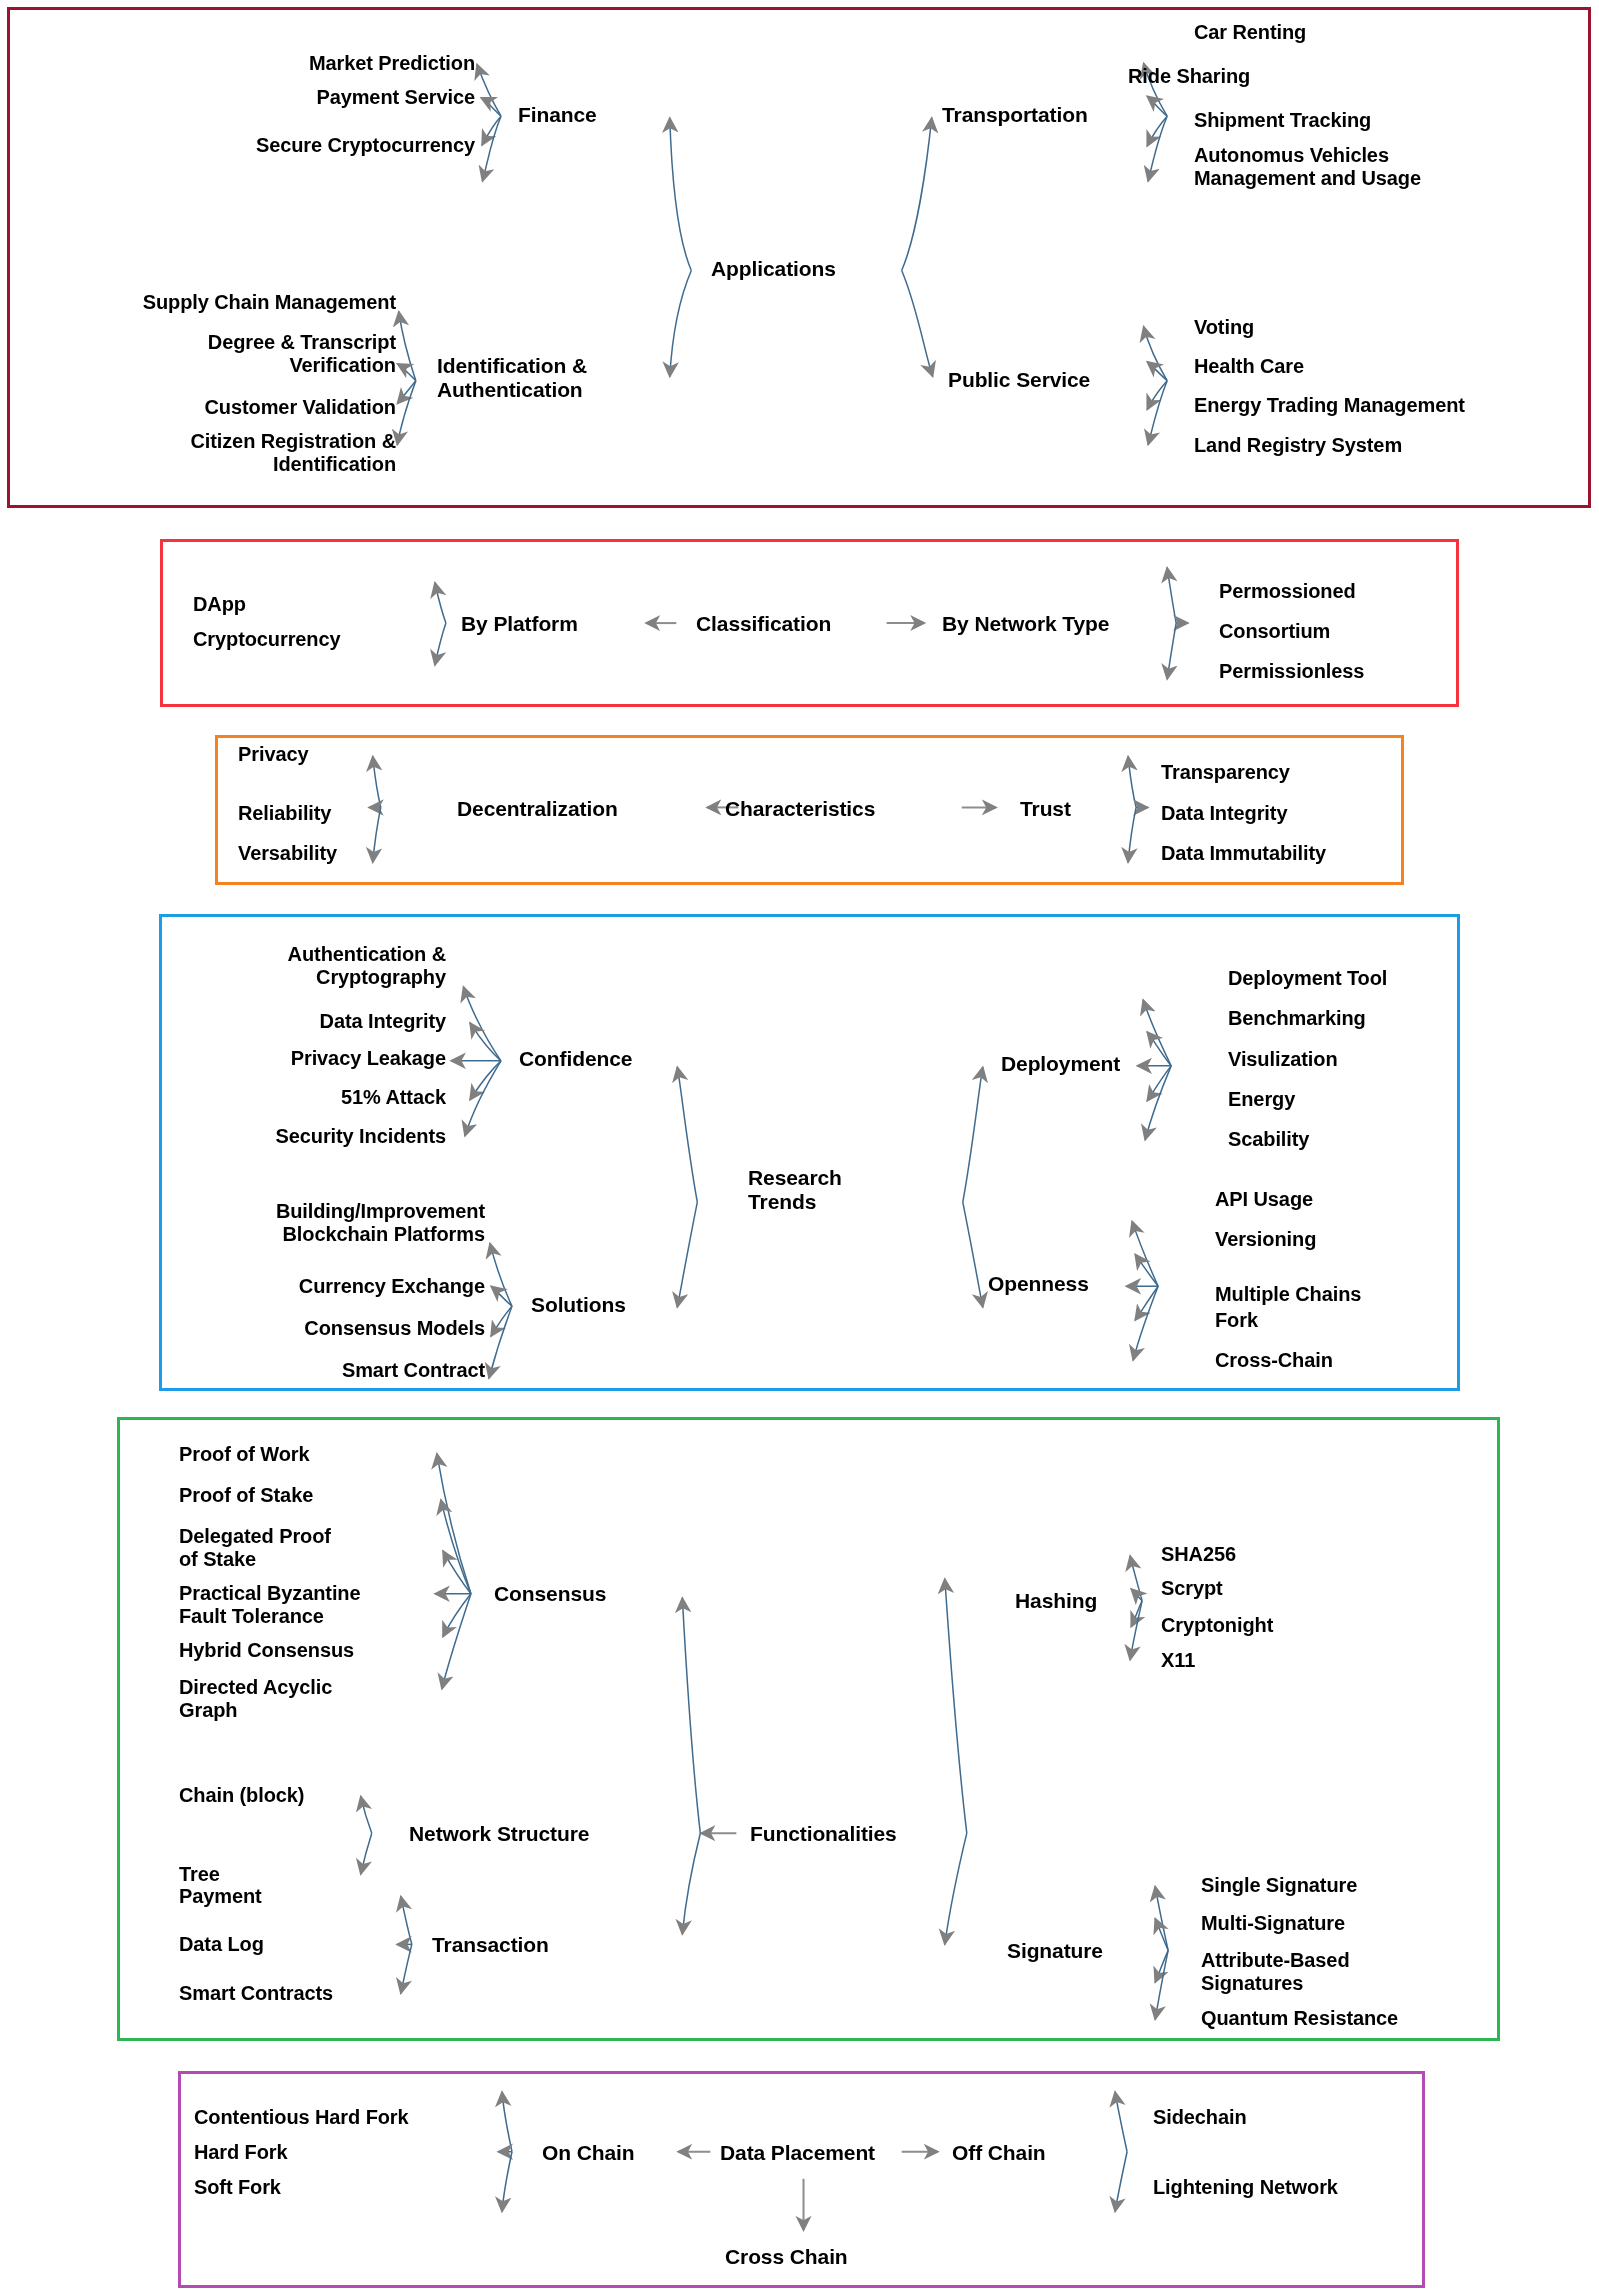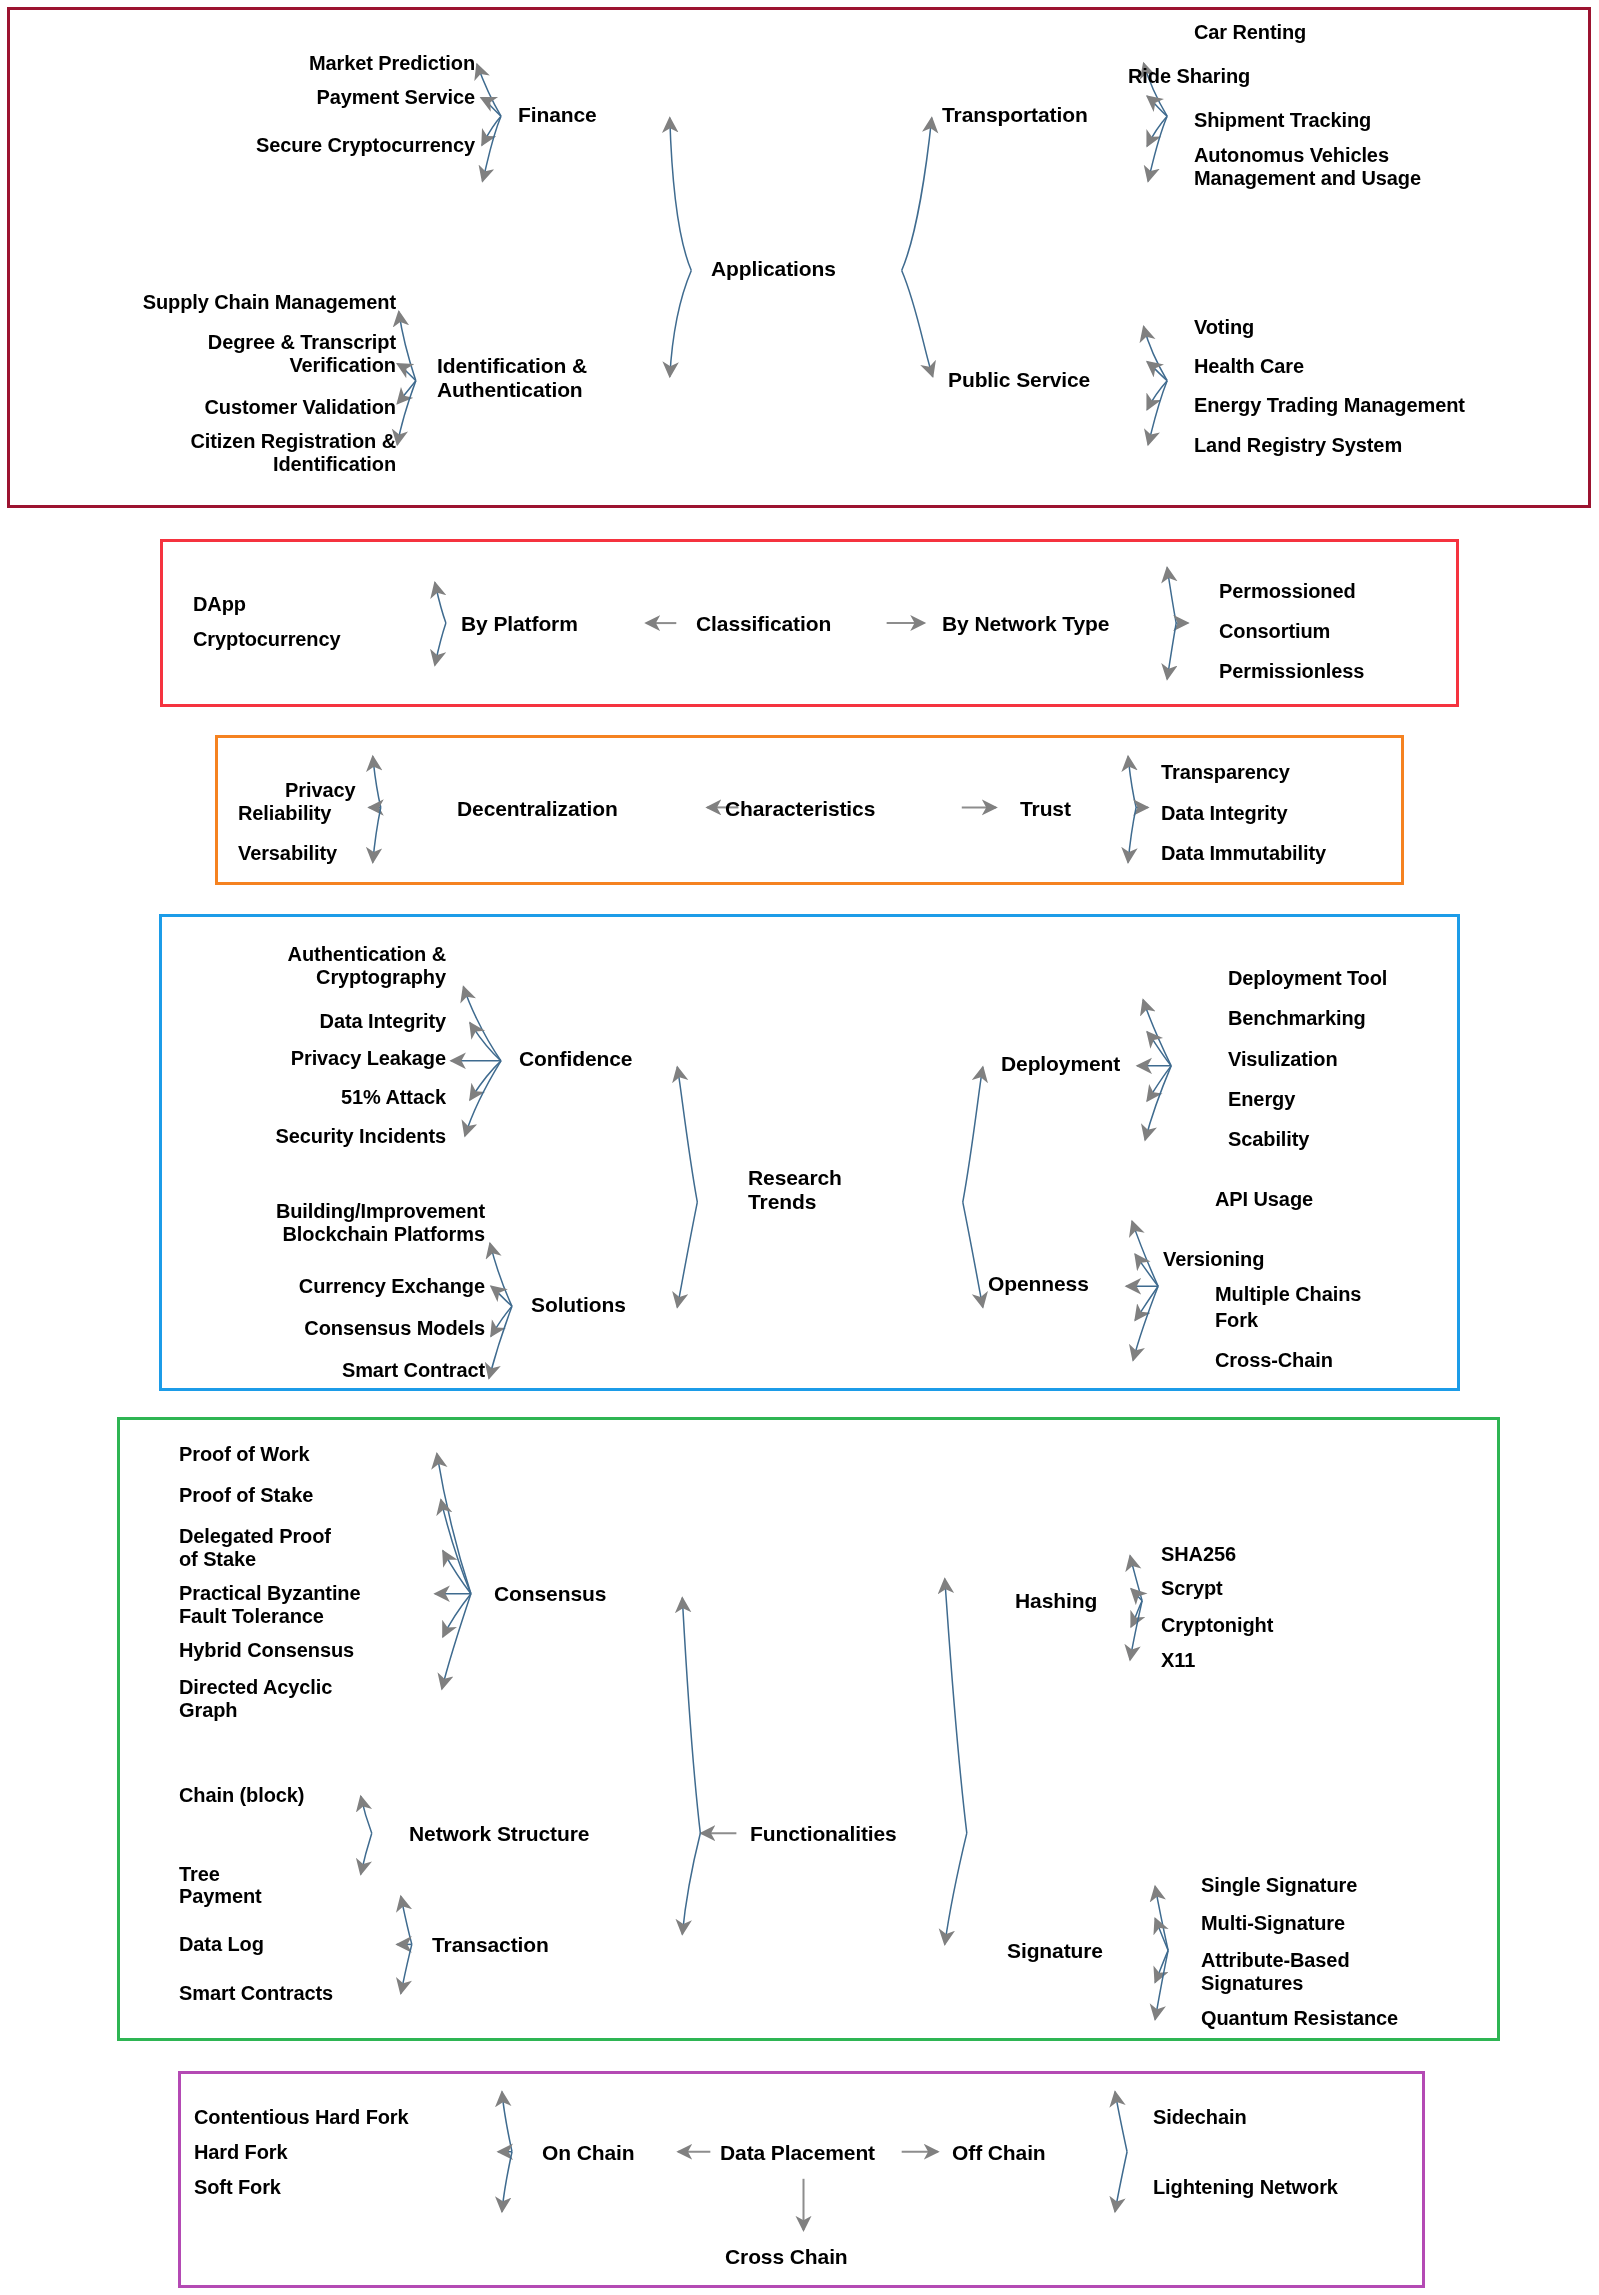--- a/index.html
+++ b/index.html
@@ -218,21 +218,21 @@
   <div class="node n-leaf ta-l" style="left:193px;top:628px;">Cryptocurrency</div>
 
   <div class="node n-leaf ta-l" style="left:1219px;top:580px;">Permossioned</div>
   <div class="node n-leaf ta-l" style="left:1219px;top:620px;">Consortium</div>
   <div class="node n-leaf ta-l" style="left:1219px;top:660px;">Permissionless</div>
 
   <div class="node n-root ta-l" style="left:725px;top:797px;">Characteristics</div>
   <div class="node n-mid ta-l" style="left:457px;top:797px;">Decentralization</div>
   <div class="node n-mid ta-l" style="left:1020px;top:797px;">Trust</div>
 
-  <div class="node n-leaf ta-l" style="left:238px;top:779px;margin-left:47px;">Privacy</div>
+  <div class="node n-leaf ta-l" style="left:238px;top:743px;">Privacy</div>
   <div class="node n-leaf ta-l" style="left:238px;top:802px;">Reliability</div>
   <div class="node n-leaf ta-l" style="left:238px;top:842px;">Versability</div>
 
   <div class="node n-leaf ta-l" style="left:1161px;top:761px;">Transparency</div>
   <div class="node n-leaf ta-l" style="left:1161px;top:802px;">Data Integrity</div>
   <div class="node n-leaf ta-l" style="left:1161px;top:842px;">Data Immutability</div>
 
   <div class="node n-root ta-l" style="left:748px;top:1166px;">Research
 Trends</div>
   <div class="node n-mid ta-l" style="left:519px;top:1047px;">Confidence</div>
@@ -253,21 +253,21 @@
   <div class="node n-leaf ta-r" style="left:90px;top:1317px;width:395px;">Consensus Models</div>
   <div class="node n-leaf ta-r" style="left:90px;top:1359px;width:395px;">Smart Contract</div>
 
   <div class="node n-leaf ta-l" style="left:1228px;top:967px;">Deployment Tool</div>
   <div class="node n-leaf ta-l" style="left:1228px;top:1007px;">Benchmarking</div>
   <div class="node n-leaf ta-l" style="left:1228px;top:1048px;">Visulization</div>
   <div class="node n-leaf ta-l" style="left:1228px;top:1088px;">Energy</div>
   <div class="node n-leaf ta-l" style="left:1228px;top:1128px;">Scability</div>
 
   <div class="node n-leaf ta-l" style="left:1215px;top:1188px;">API Usage</div>
-  <div class="node n-leaf ta-l" style="left:1163px;top:1228px;margin-top:20px;">Versioning</div>
+  <div class="node n-leaf ta-l" style="left:1215px;top:1228px;">Versioning</div>
   <div class="node n-leaf ta-l" style="left:1215px;top:1268px;margin-top:15px;">Multiple Chains</div>
   <div class="node n-leaf ta-l" style="left:1215px;top:1309px;">Fork</div>
   <div class="node n-leaf ta-l" style="left:1215px;top:1349px;">Cross-Chain</div>
 
   <div class="node n-root ta-l" style="left:750px;top:1822px;">Functionalities</div>
   <div class="node n-mid ta-l" style="left:494px;top:1582px;">Consensus</div>
   <div class="node n-mid ta-l" style="left:409px;top:1822px;">Network Structure</div>
   <div class="node n-mid ta-l" style="left:432px;top:1933px;">Transaction</div>
   <div class="node n-mid ta-l" style="left:1015px;top:1589px;">Hashing</div>
   <div class="node n-mid ta-l" style="left:1007px;top:1939px;">Signature</div>

